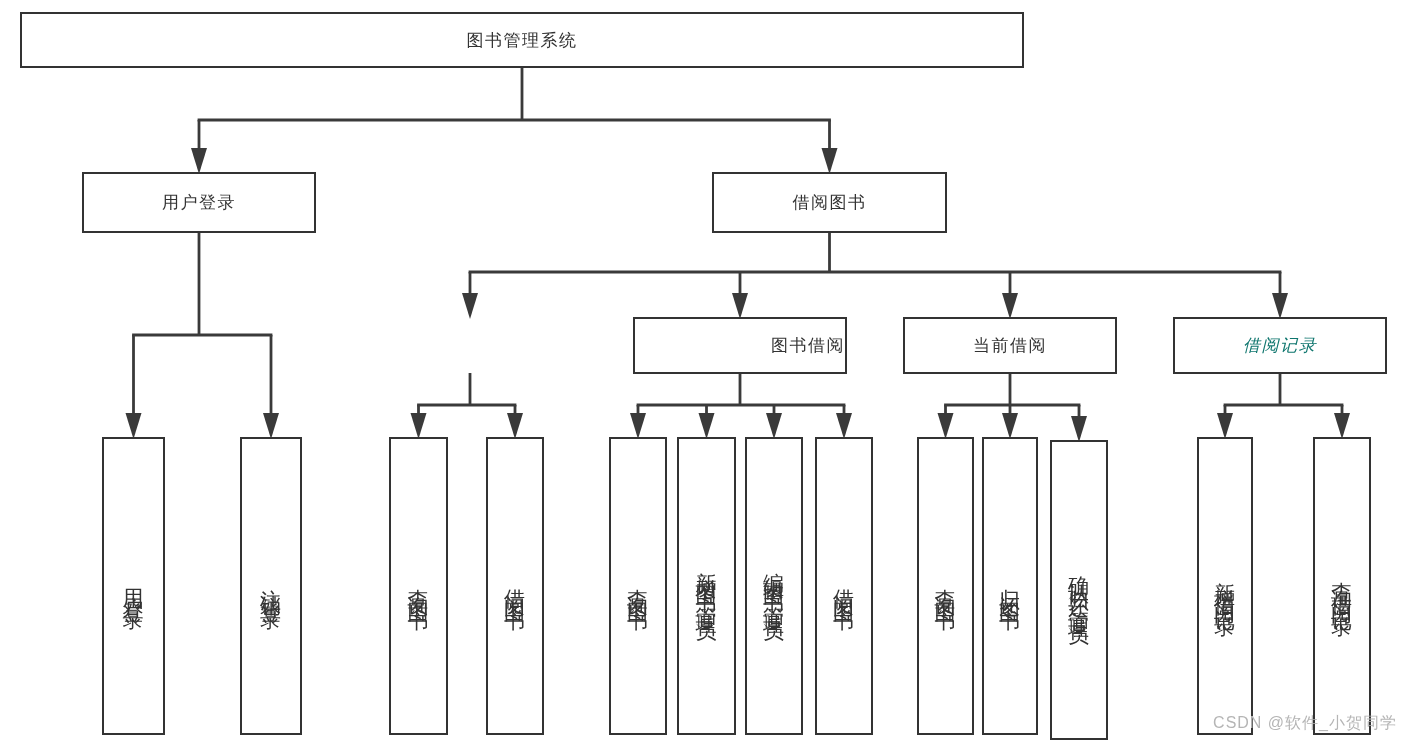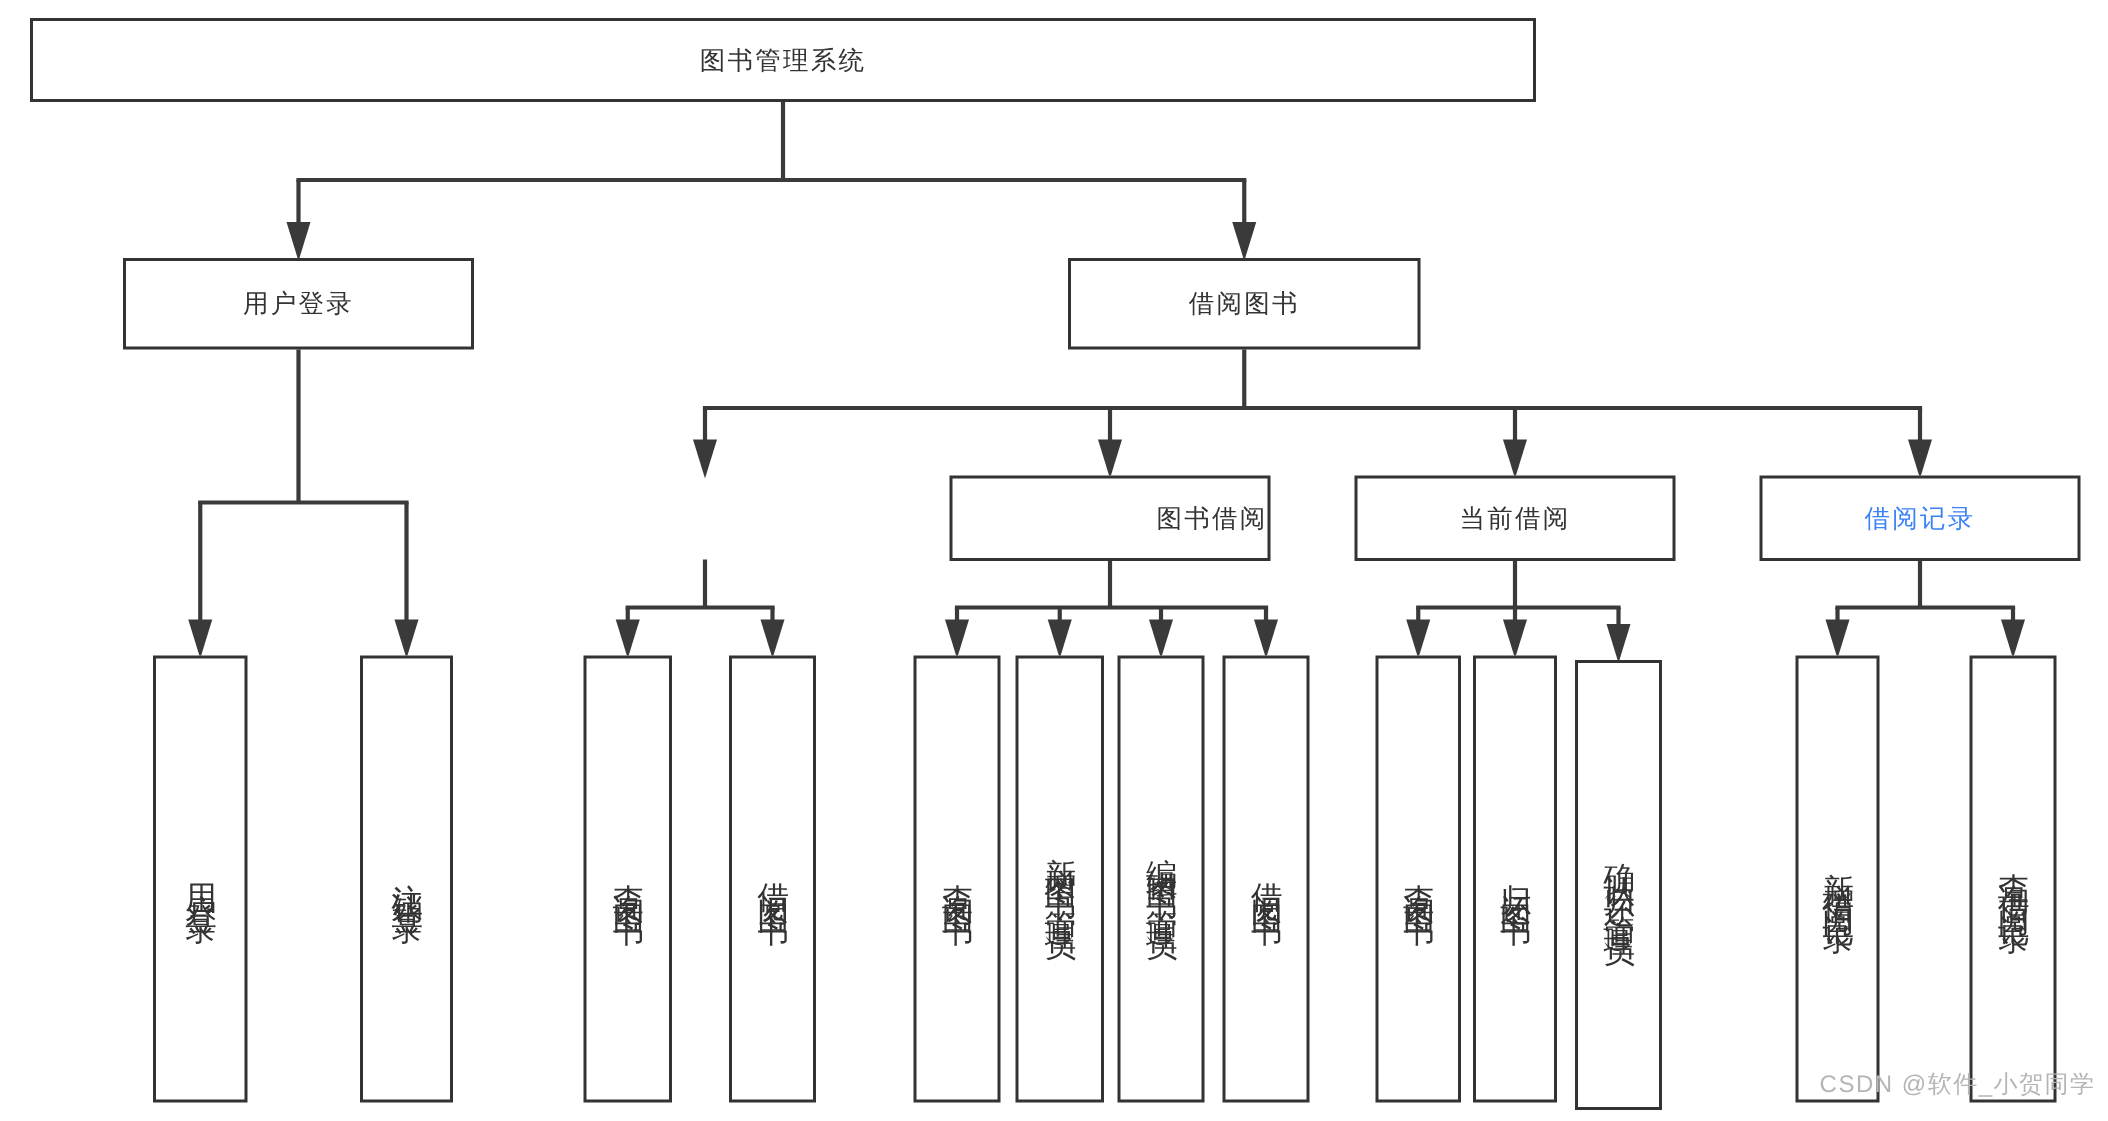--- a/index.html
+++ b/index.html
@@ -120,21 +120,21 @@
     </div>
     <div class="node h" style="left: 712px; top: 172px; width: 235px; height: 61px; border-color: rgb(51, 51, 51); background: rgb(255, 255, 255); color: rgb(51, 51, 51);">
       <span class="lbl">借阅图书</span>
     </div>
     <div class="node h" style="left: 633px; top: 317px; width: 214px; height: 57px; border-color: rgb(51, 51, 51); background: rgb(255, 255, 255); color: rgb(51, 51, 51); justify-content: flex-end;">
       <span class="lbl">图书借阅</span>
     </div>
     <div class="node h" style="left: 903px; top: 317px; width: 214px; height: 57px; border-color: rgb(51, 51, 51); background: rgb(255, 255, 255); color: rgb(51, 51, 51);">
       <span class="lbl">当前借阅</span>
     </div>
-    <div class="node h" style="left: 1173px; top: 317px; width: 214px; height: 57px; border-color: rgb(51, 51, 51); background: rgb(255, 255, 255); color: #3b82f6;">
+    <div class="node h" style="left: 1173px; top: 317px; width: 214px; height: 57px; border-color: rgb(51, 51, 51); background: rgb(255, 255, 255); color: #0f766e; font-style: italic;">
       <span class="lbl">借阅记录</span>
     </div>
     <div class="node v" style="left: 102px; top: 437px; width: 63px; height: 298px; border-color: rgb(51, 51, 51); background: rgb(255, 255, 255); color: rgb(51, 51, 51);">
       <span class="lbl">用户登录</span>
     </div>
     <div class="node v" style="left: 240px; top: 437px; width: 62px; height: 298px; border-color: rgb(51, 51, 51); background: rgb(255, 255, 255); color: rgb(51, 51, 51);">
       <span class="lbl">注销登录</span>
     </div>
     <div class="node v" style="left: 389px; top: 437px; width: 59px; height: 298px; border-color: rgb(51, 51, 51); background: rgb(255, 255, 255); color: rgb(51, 51, 51);">
       <span class="lbl">查询图书</span>

